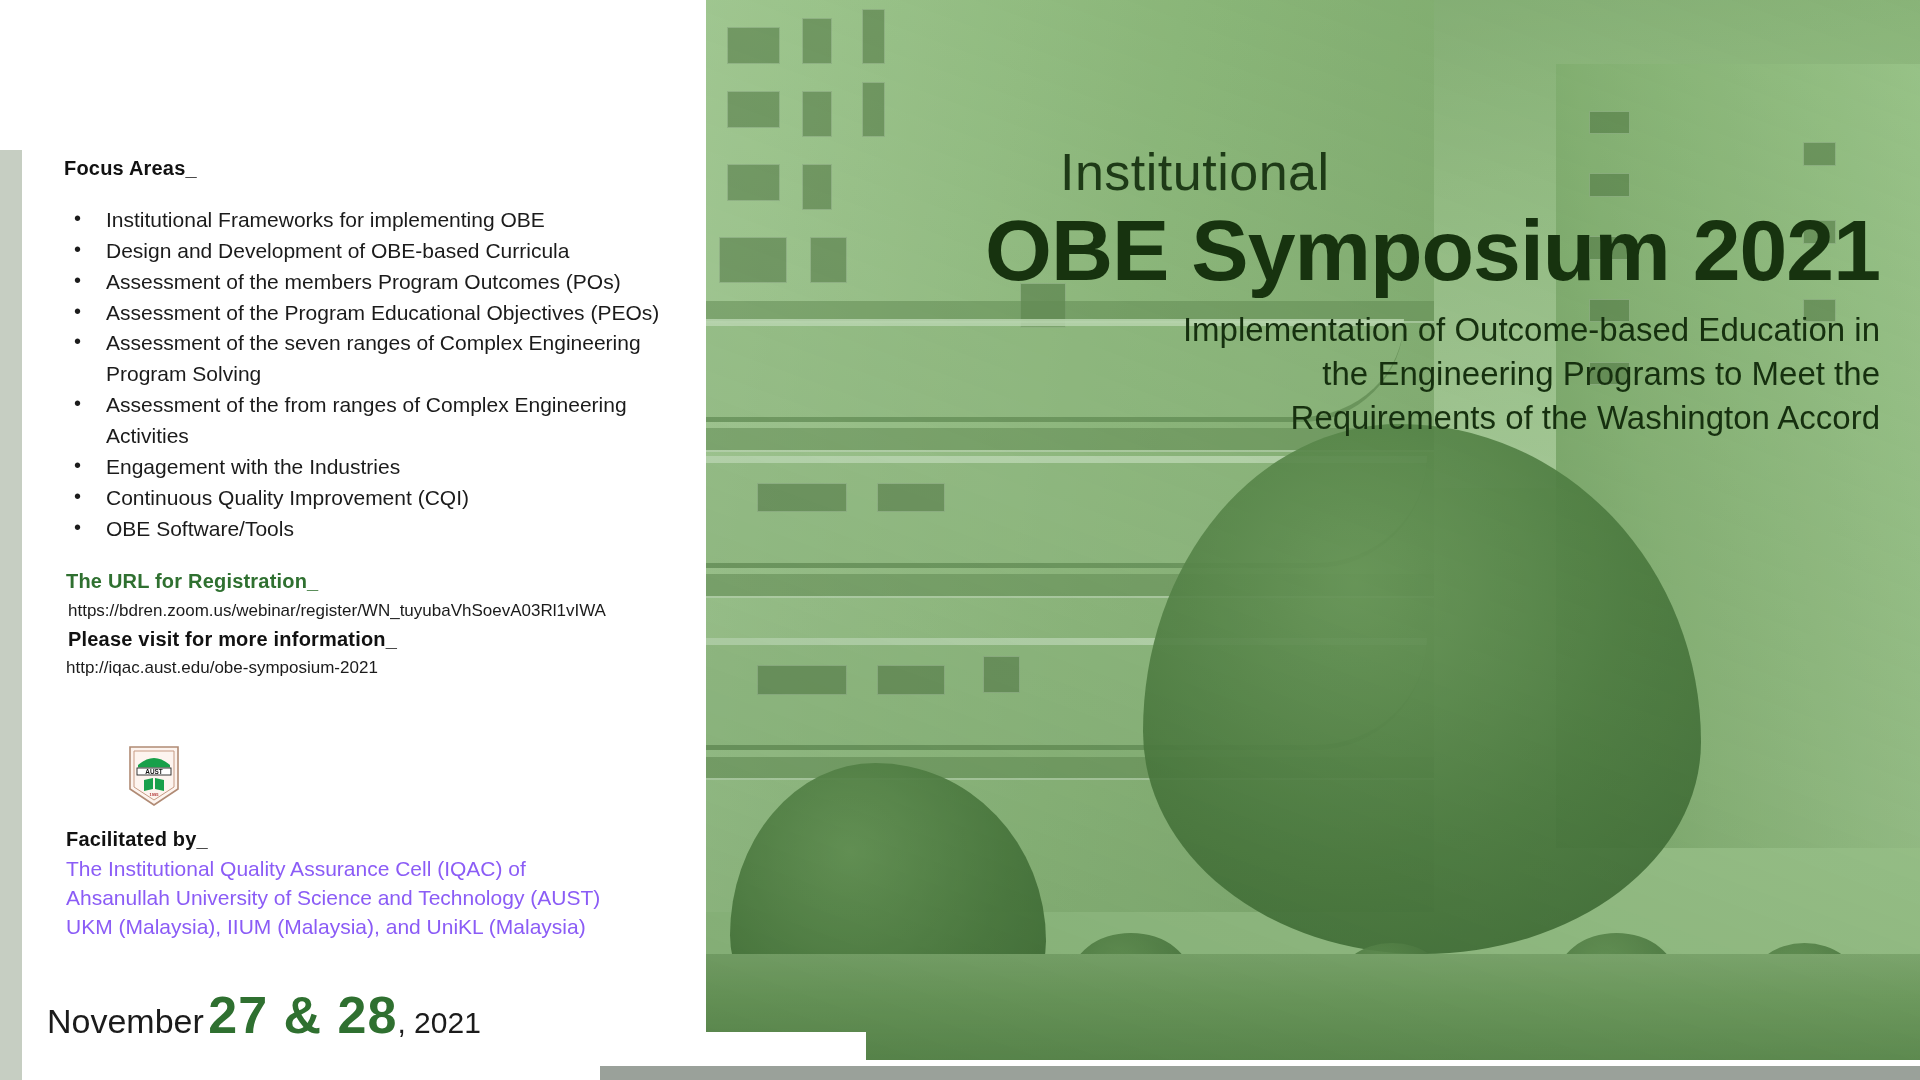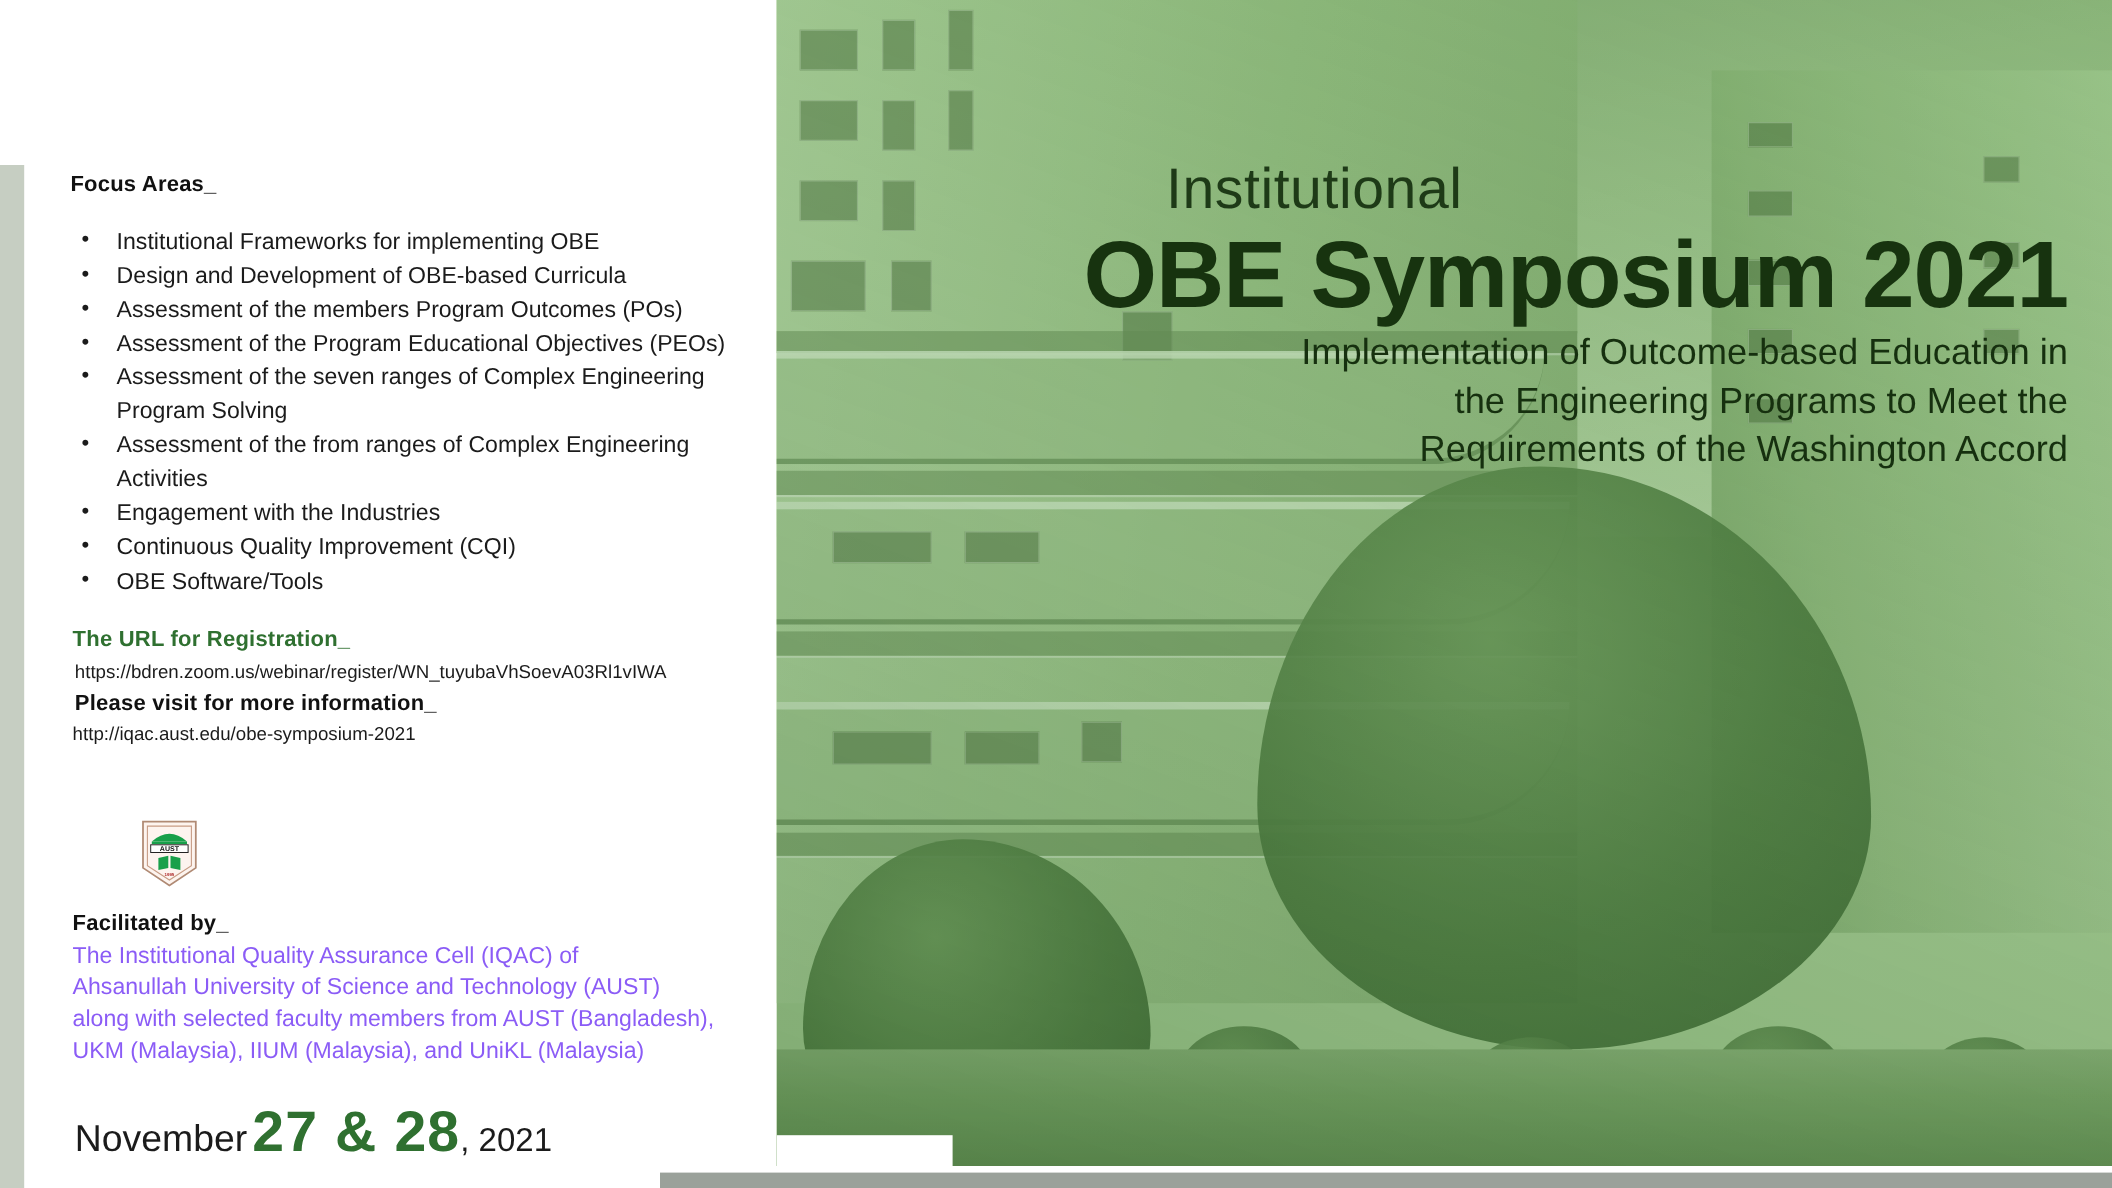--- a/index.html
+++ b/index.html
@@ -150,21 +150,21 @@
     line-height: 1.12;
     text-align: right;
     margin-top: 2px;
   }
   .title-sub {
     font-size: 33px;
     font-weight: 400;
     color: #16300f;
     line-height: 1.34;
     text-align: right;
-    margin-top: 0;
+    margin-top: 10px;
   }
 
   
   .left-col {
     position: absolute;
     left: 64px;
     top: 0;
     width: 620px;
     z-index: 6;
   }
@@ -227,24 +227,23 @@
     width: 600px;
     font-size: 21px;
     line-height: 1.38;
     color: #8b5cf6;
   }
   .fac-body div { white-space: nowrap; }
 
   .date-line {
     position: absolute;
     top: 985px;
-    left: 68px;
+    left: 47px;
     white-space: nowrap;
     z-index: 6;
-    margin-top: 14px;
   }
   .date-month { font-size: 34px; color: #1b1b1b; font-weight: 400; }
   .date-days  { font-size: 52px; color: #2f7030; font-weight: 700; letter-spacing: 1px; }
   .date-year  { font-size: 30px; color: #1b1b1b; font-weight: 400; }
 </style>
 </head>
 <body>
 
 <div class="poster">
 
@@ -346,21 +345,20 @@
         <path d="M27 33 L18 35 V46 L27 44 Z" fill="#18a04a"></path>
         <path d="M29 33 L38 35 V46 L29 44 Z" fill="#18a04a"></path>
         <text x="28" y="51" font-family="'Liberation Sans', sans-serif" font-size="4" font-weight="700" text-anchor="middle" fill="#b03030">1995</text>
       </svg>
     </div>
 
     <div class="section-head fac-head">Facilitated by_</div>
     <div class="fac-body">
       <div>The Institutional Quality Assurance Cell (IQAC) of</div>
       <div>Ahsanullah University of Science and Technology (AUST)</div>
-      <div>along with selected faculty members from AUST (Bangladesh),</div>
       <div>UKM (Malaysia), IIUM (Malaysia), and UniKL (Malaysia)</div>
     </div>
   </div>
 
   <div class="date-line">
     <span class="date-month">November</span>
     <span class="date-days">27 &amp; 28</span><span class="date-year">, 2021</span>
   </div>
 
   <div class="bottom-bar"></div>

